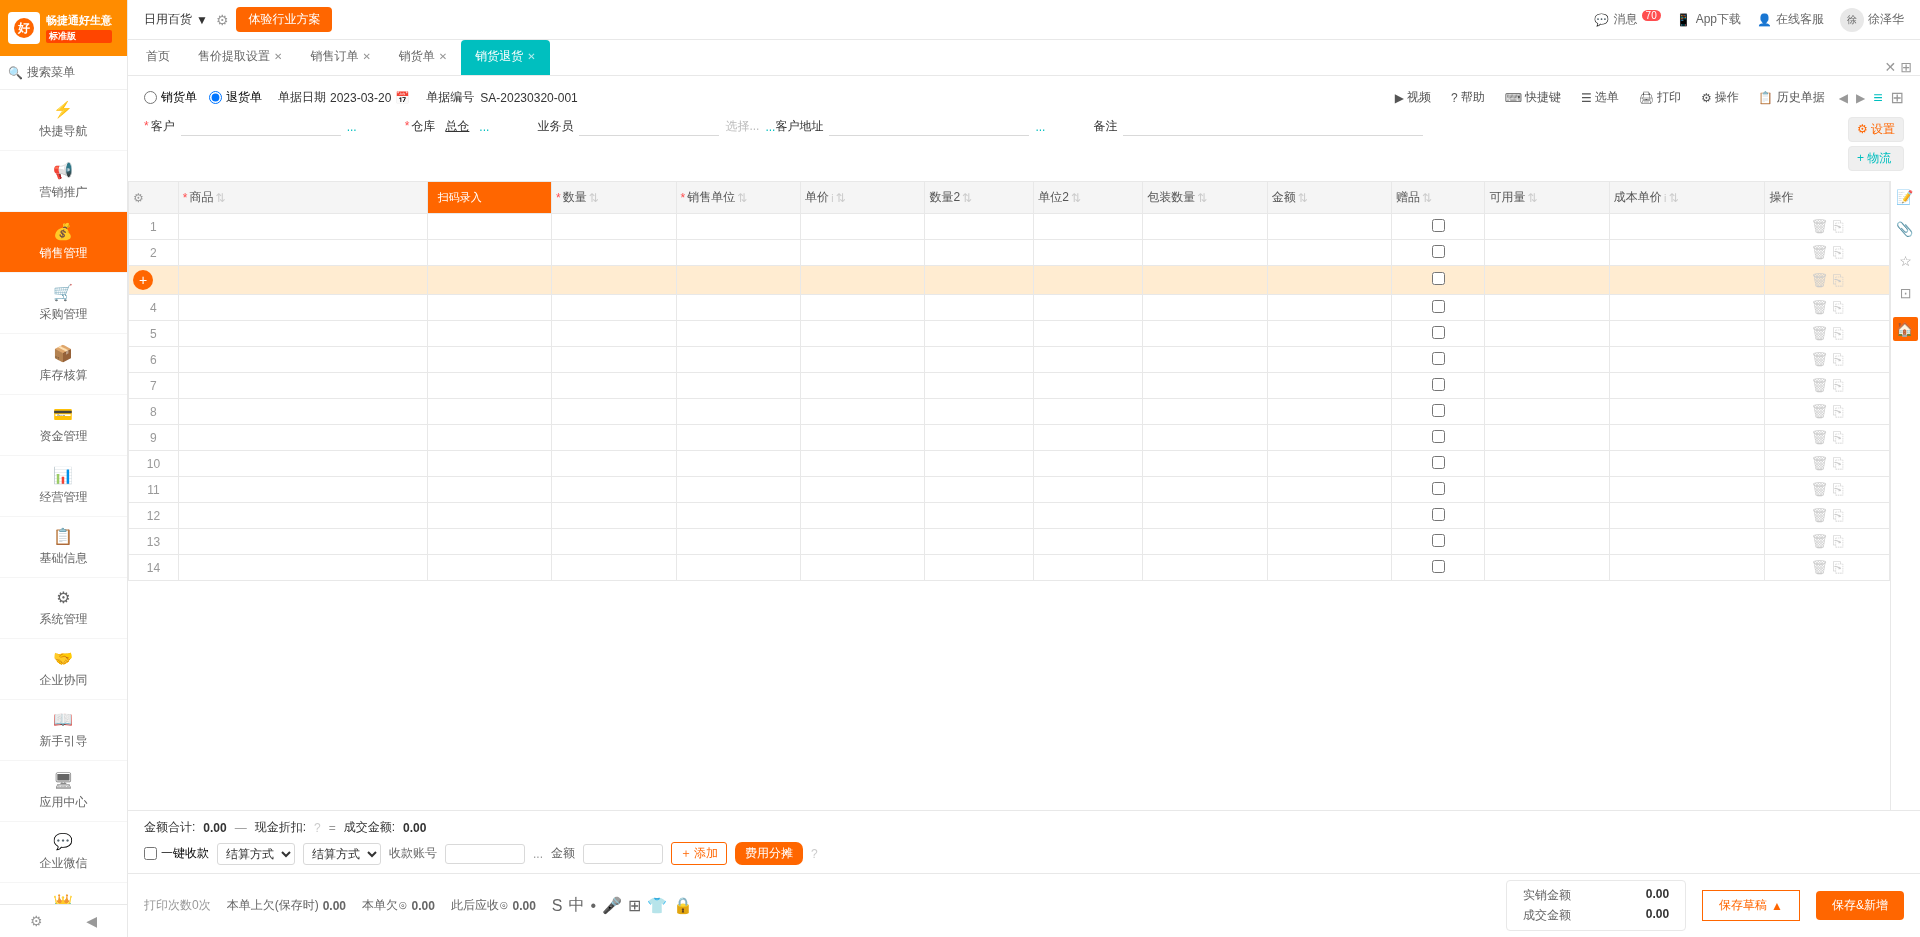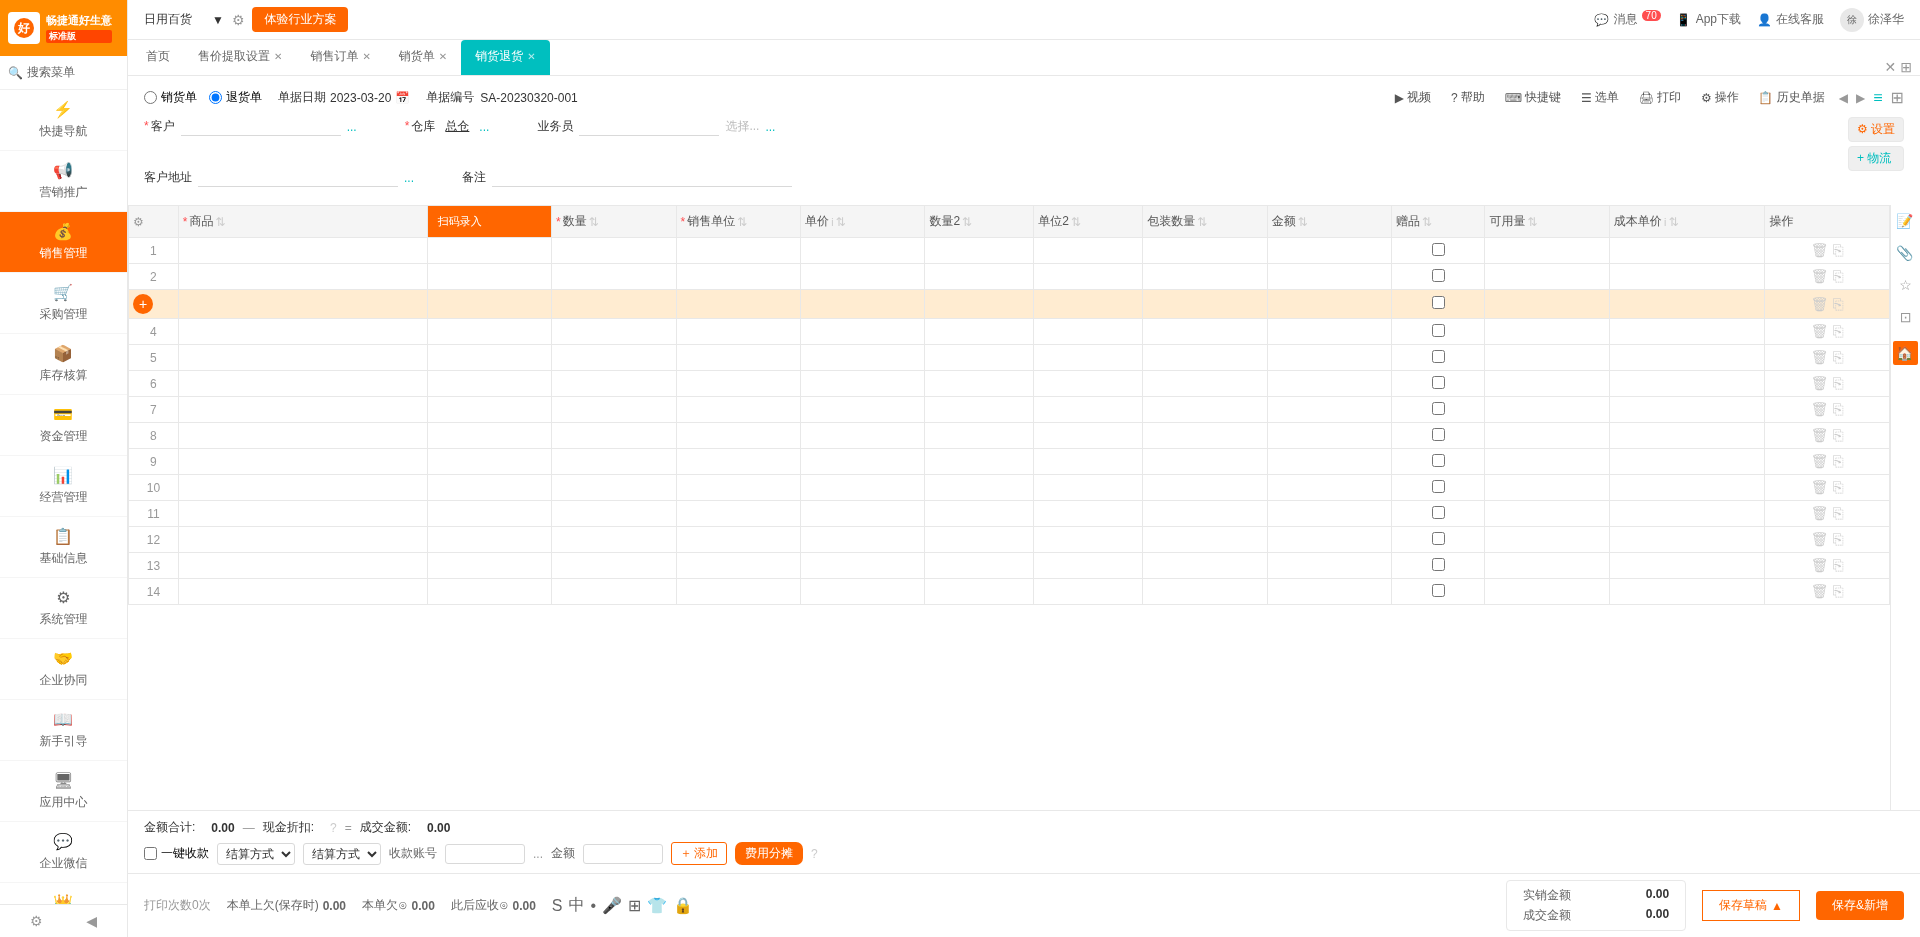--- a/index.html
+++ b/index.html
@@ -16,21 +16,21 @@
     .sidebar-item .item-icon { font-size: 16px; }
     .sidebar-bottom { padding: 8px; display: flex; justify-content: space-around; border-top: 1px solid #e8e8e8; }
     .sidebar-bottom-btn { color: #999; cursor: pointer; font-size: 14px; }
 
     
     .main { flex: 1; display: flex; flex-direction: column; overflow: hidden; }
 
     
     .topbar { background: #fff; height: 40px; display: flex; align-items: center; justify-content: space-between; padding: 0 16px; border-bottom: 1px solid #e8e8e8; flex-shrink: 0; }
     .topbar-left { display: flex; align-items: center; gap: 8px; }
-    .topbar-select { display: flex; align-items: center; gap: 20px; color: #333; font-size: 13px; }
+    .topbar-select { display: flex; align-items: center; gap: 4px; color: #333; font-size: 13px; }
     .topbar-gear { color: #999; cursor: pointer; font-size: 14px; }
     .topbar-exp-btn { background: #ff6600; color: #fff; border: none; border-radius: 4px; padding: 4px 12px; cursor: pointer; font-size: 12px; }
     .topbar-right { display: flex; align-items: center; gap: 16px; color: #666; }
     .topbar-right-item { display: flex; align-items: center; gap: 4px; cursor: pointer; font-size: 12px; }
     .msg-badge { background: #ff4d4f; color: #fff; border-radius: 10px; padding: 0 4px; font-size: 10px; position: relative; top: -4px; }
     .avatar { width: 24px; height: 24px; background: #e8e8e8; border-radius: 50%; display: flex; align-items: center; justify-content: center; font-size: 10px; color: #666; }
 
     
     .tabs { background: #fff; display: flex; align-items: flex-end; border-bottom: 1px solid #e8e8e8; flex-shrink: 0; padding: 0 4px; }
     .tab { padding: 8px 14px; cursor: pointer; color: #666; display: flex; align-items: center; gap: 4px; border-bottom: 2px solid transparent; font-size: 13px; }
@@ -79,21 +79,21 @@
     .scan-btn { background: #ff6600; color: #fff; border: none; border-radius: 3px; padding: 2px 6px; font-size: 11px; cursor: pointer; }
     .checkbox-cell { text-align: center; }
     .delete-icon { color: #ccc; cursor: pointer; font-size: 14px; }
     .copy-icon { color: #ccc; cursor: pointer; font-size: 14px; }
     .action-cell { display: flex; gap: 4px; justify-content: center; }
     .info-icon { color: #ccc; font-size: 11px; }
 
     
     .bottom-area { background: #fff; padding: 8px 16px; border-top: 1px solid #e8e8e8; flex-shrink: 0; }
     .bottom-row1 { display: flex; align-items: center; gap: 8px; margin-bottom: 6px; }
-    .amount-field { display: flex; align-items: center; gap: 16px; }
+    .amount-field { display: flex; align-items: center; gap: 8px; }
     .amount-label { color: #333; }
     .amount-value { color: #333; font-weight: bold; }
     .minus-icon { color: #999; }
     .eq-icon { color: #999; }
     .bottom-row2 { display: flex; align-items: center; gap: 8px; }
     .bottom-checkbox { cursor: pointer; }
     .bottom-select { border: 1px solid #d9d9d9; border-radius: 3px; padding: 2px 4px; color: #333; background: #fff; }
     .bottom-input { border: 1px solid #d9d9d9; border-radius: 3px; padding: 2px 6px; color: #333; background: #fff; min-width: 80px; }
     .add-btn { background: #fff; border: 1px solid #ff6600; color: #ff6600; border-radius: 3px; padding: 2px 8px; cursor: pointer; display: flex; align-items: center; gap: 2px; }
     .feiyong-btn { background: #ff6600; color: #fff; border: none; border-radius: 7px; padding: 3px 10px; cursor: pointer; }
@@ -312,21 +312,21 @@
             <span>历史单据</span>
           </div>
           <span style="color:#999;cursor:pointer;">◀</span>
           <span style="color:#999;cursor:pointer;">▶</span>
           <span style="color:#00bfbf;cursor:pointer;font-size:16px;">≡</span>
           <span style="color:#999;cursor:pointer;font-size:16px;">⊞</span>
         </div>
       </div>
 
       <div style="display:flex;align-items:flex-start;gap:0;">
-        <div style="flex:1;display:flex;flex-direction:column;gap:24px;">
+        <div style="flex:1;display:flex;flex-direction:row;gap:0;">
           <div class="form-row">
             <div class="form-field">
               <span class="form-label required">客户</span>
               <input class="form-input" style="width: 160px;" placeholder="">
               <span class="form-dots">...</span>
             </div>
             <div class="form-field" style="margin-left:32px;">
               <span class="form-label required">仓库</span>
               <span style="color:#333;margin:0 4px;text-decoration:underline;">总仓</span>
               <span class="form-dots">...</span>

